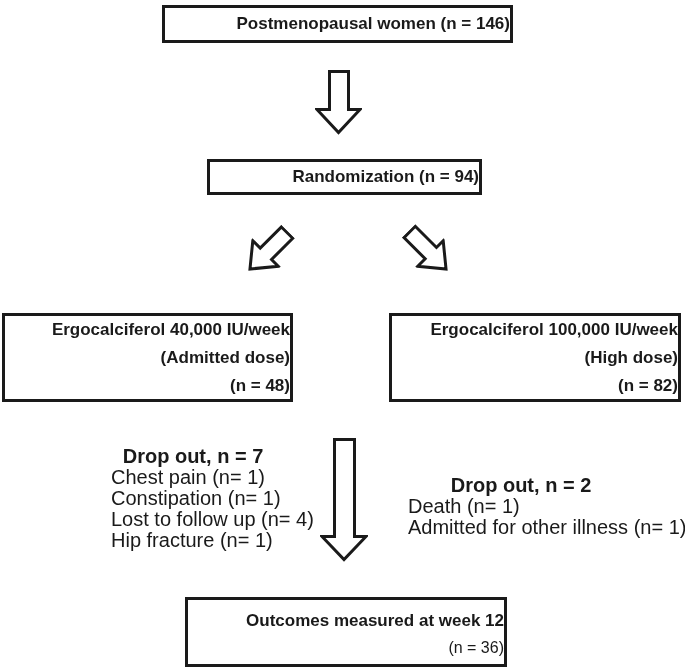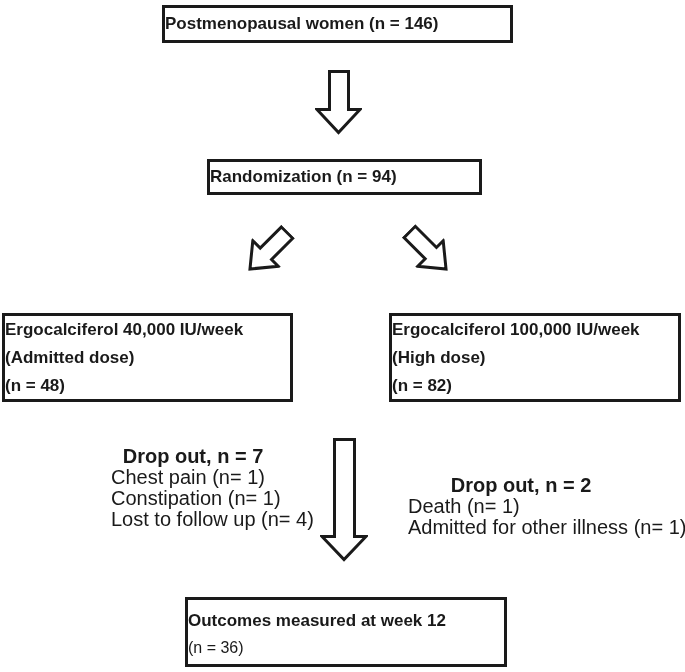--- a/index.html
+++ b/index.html
@@ -16,21 +16,21 @@
     color: #1a1a1a;
     overflow: hidden;
   }
   .box {
     position: absolute;
     box-sizing: border-box;
     border: 3px solid #1a1a1a;
     background: #ffffff;
     display: flex;
     flex-direction: column;
-    align-items: flex-start;
+    align-items: flex-end;
     justify-content: center;
     text-align: center;
     font-weight: bold;
     font-size: 17px;
   }
   .box .line { line-height: 28px; white-space: nowrap; }
   .box-top    { left: 162px; top: 5px;   width: 351px; height: 38px; }
   .box-random { left: 207px; top: 159px; width: 275px; height: 36px; }
   .box-left   { left: 2px;   top: 313px; width: 291px; height: 89px; }
   .box-right  { left: 389px; top: 313px; width: 292px; height: 89px; }
@@ -106,20 +106,21 @@
     <div class="line">Ergocalciferol 100,000 IU/week</div>
     <div class="line">(High dose)</div>
     <div class="line">(n = 82)</div>
   </div>
 
   <div class="dropout dropout-left">
     <div class="header">Drop out, n = 7</div>
     <div class="item">Chest pain (n= 1)</div>
     <div class="item">Constipation (n= 1)</div>
     <div class="item">Lost to follow up (n= 4)</div>
+    <div class="item">Hip fracture (n= 1)</div>
   </div>
 
   <div class="arrow arrow-big">
     <svg width="48" height="124" viewBox="0 0 48 124">
       <polygon points="14.5,1.5 34.5,1.5 34.5,98.5 46,98.5 24,121.5 2,98.5 14.5,98.5" fill="#ffffff" stroke="#1a1a1a" stroke-width="3" stroke-linejoin="miter"></polygon>
     </svg>
   </div>
 
   <div class="dropout dropout-right">
     <div class="header">Drop out, n = 2</div>

